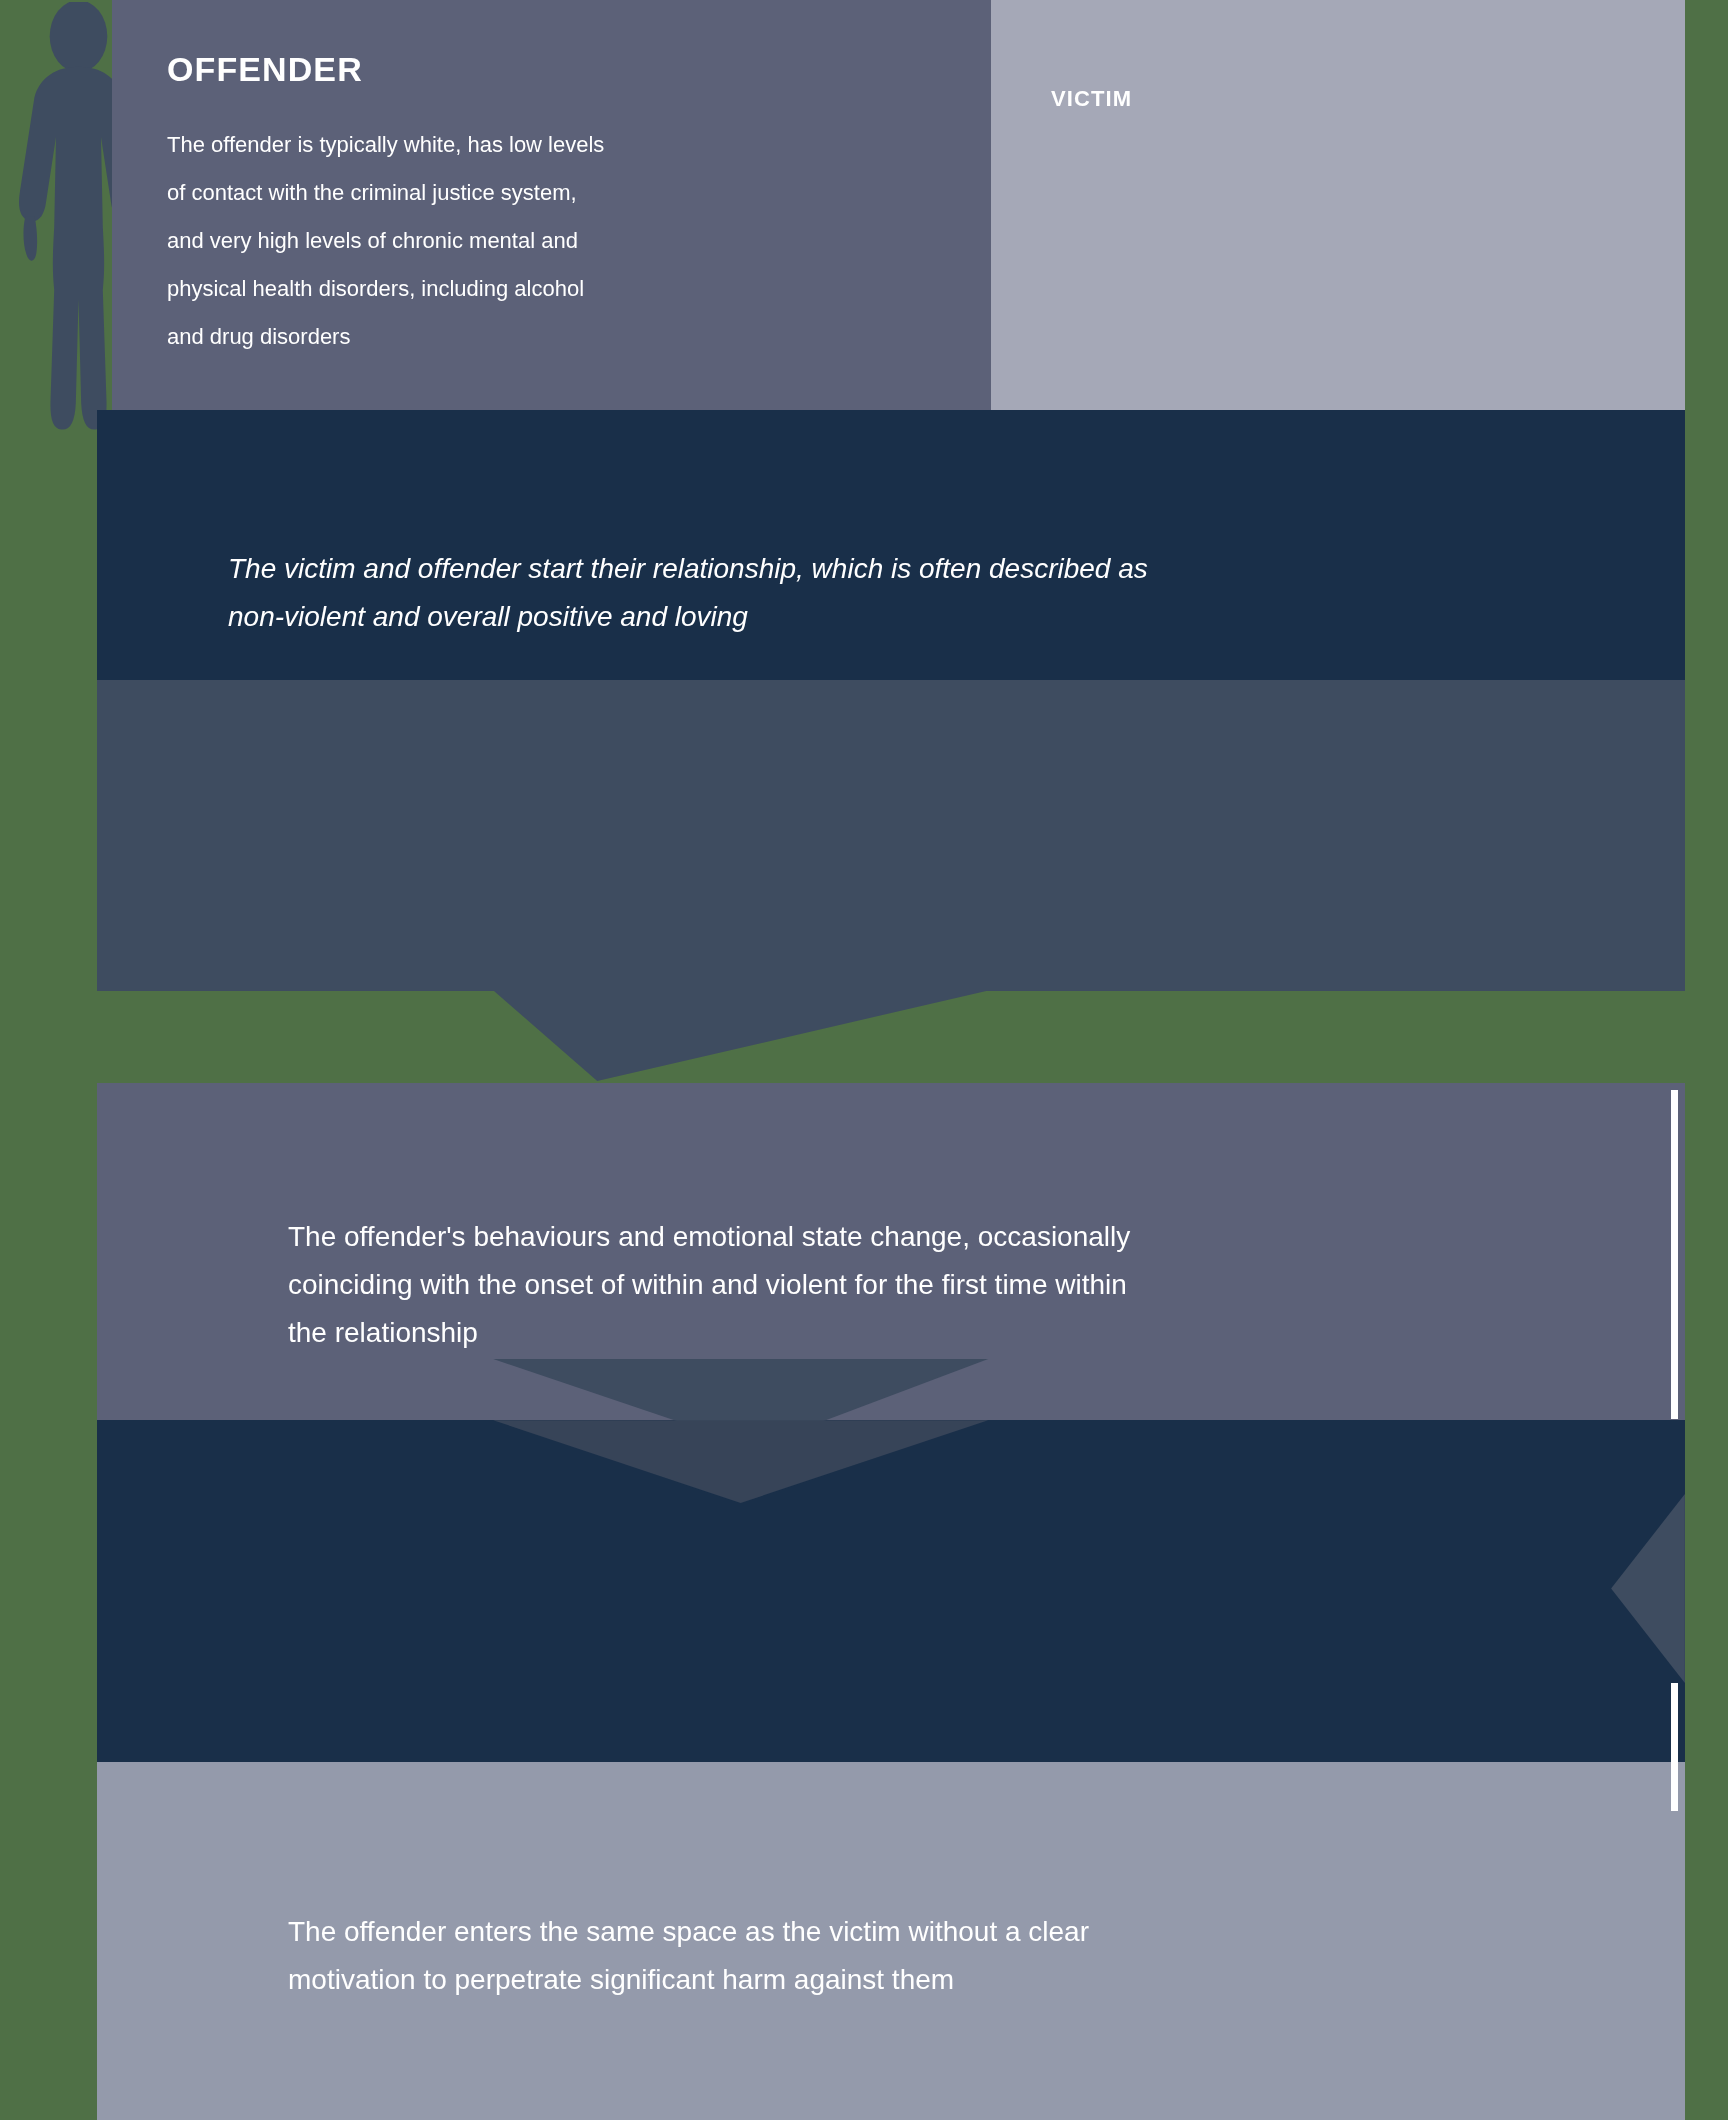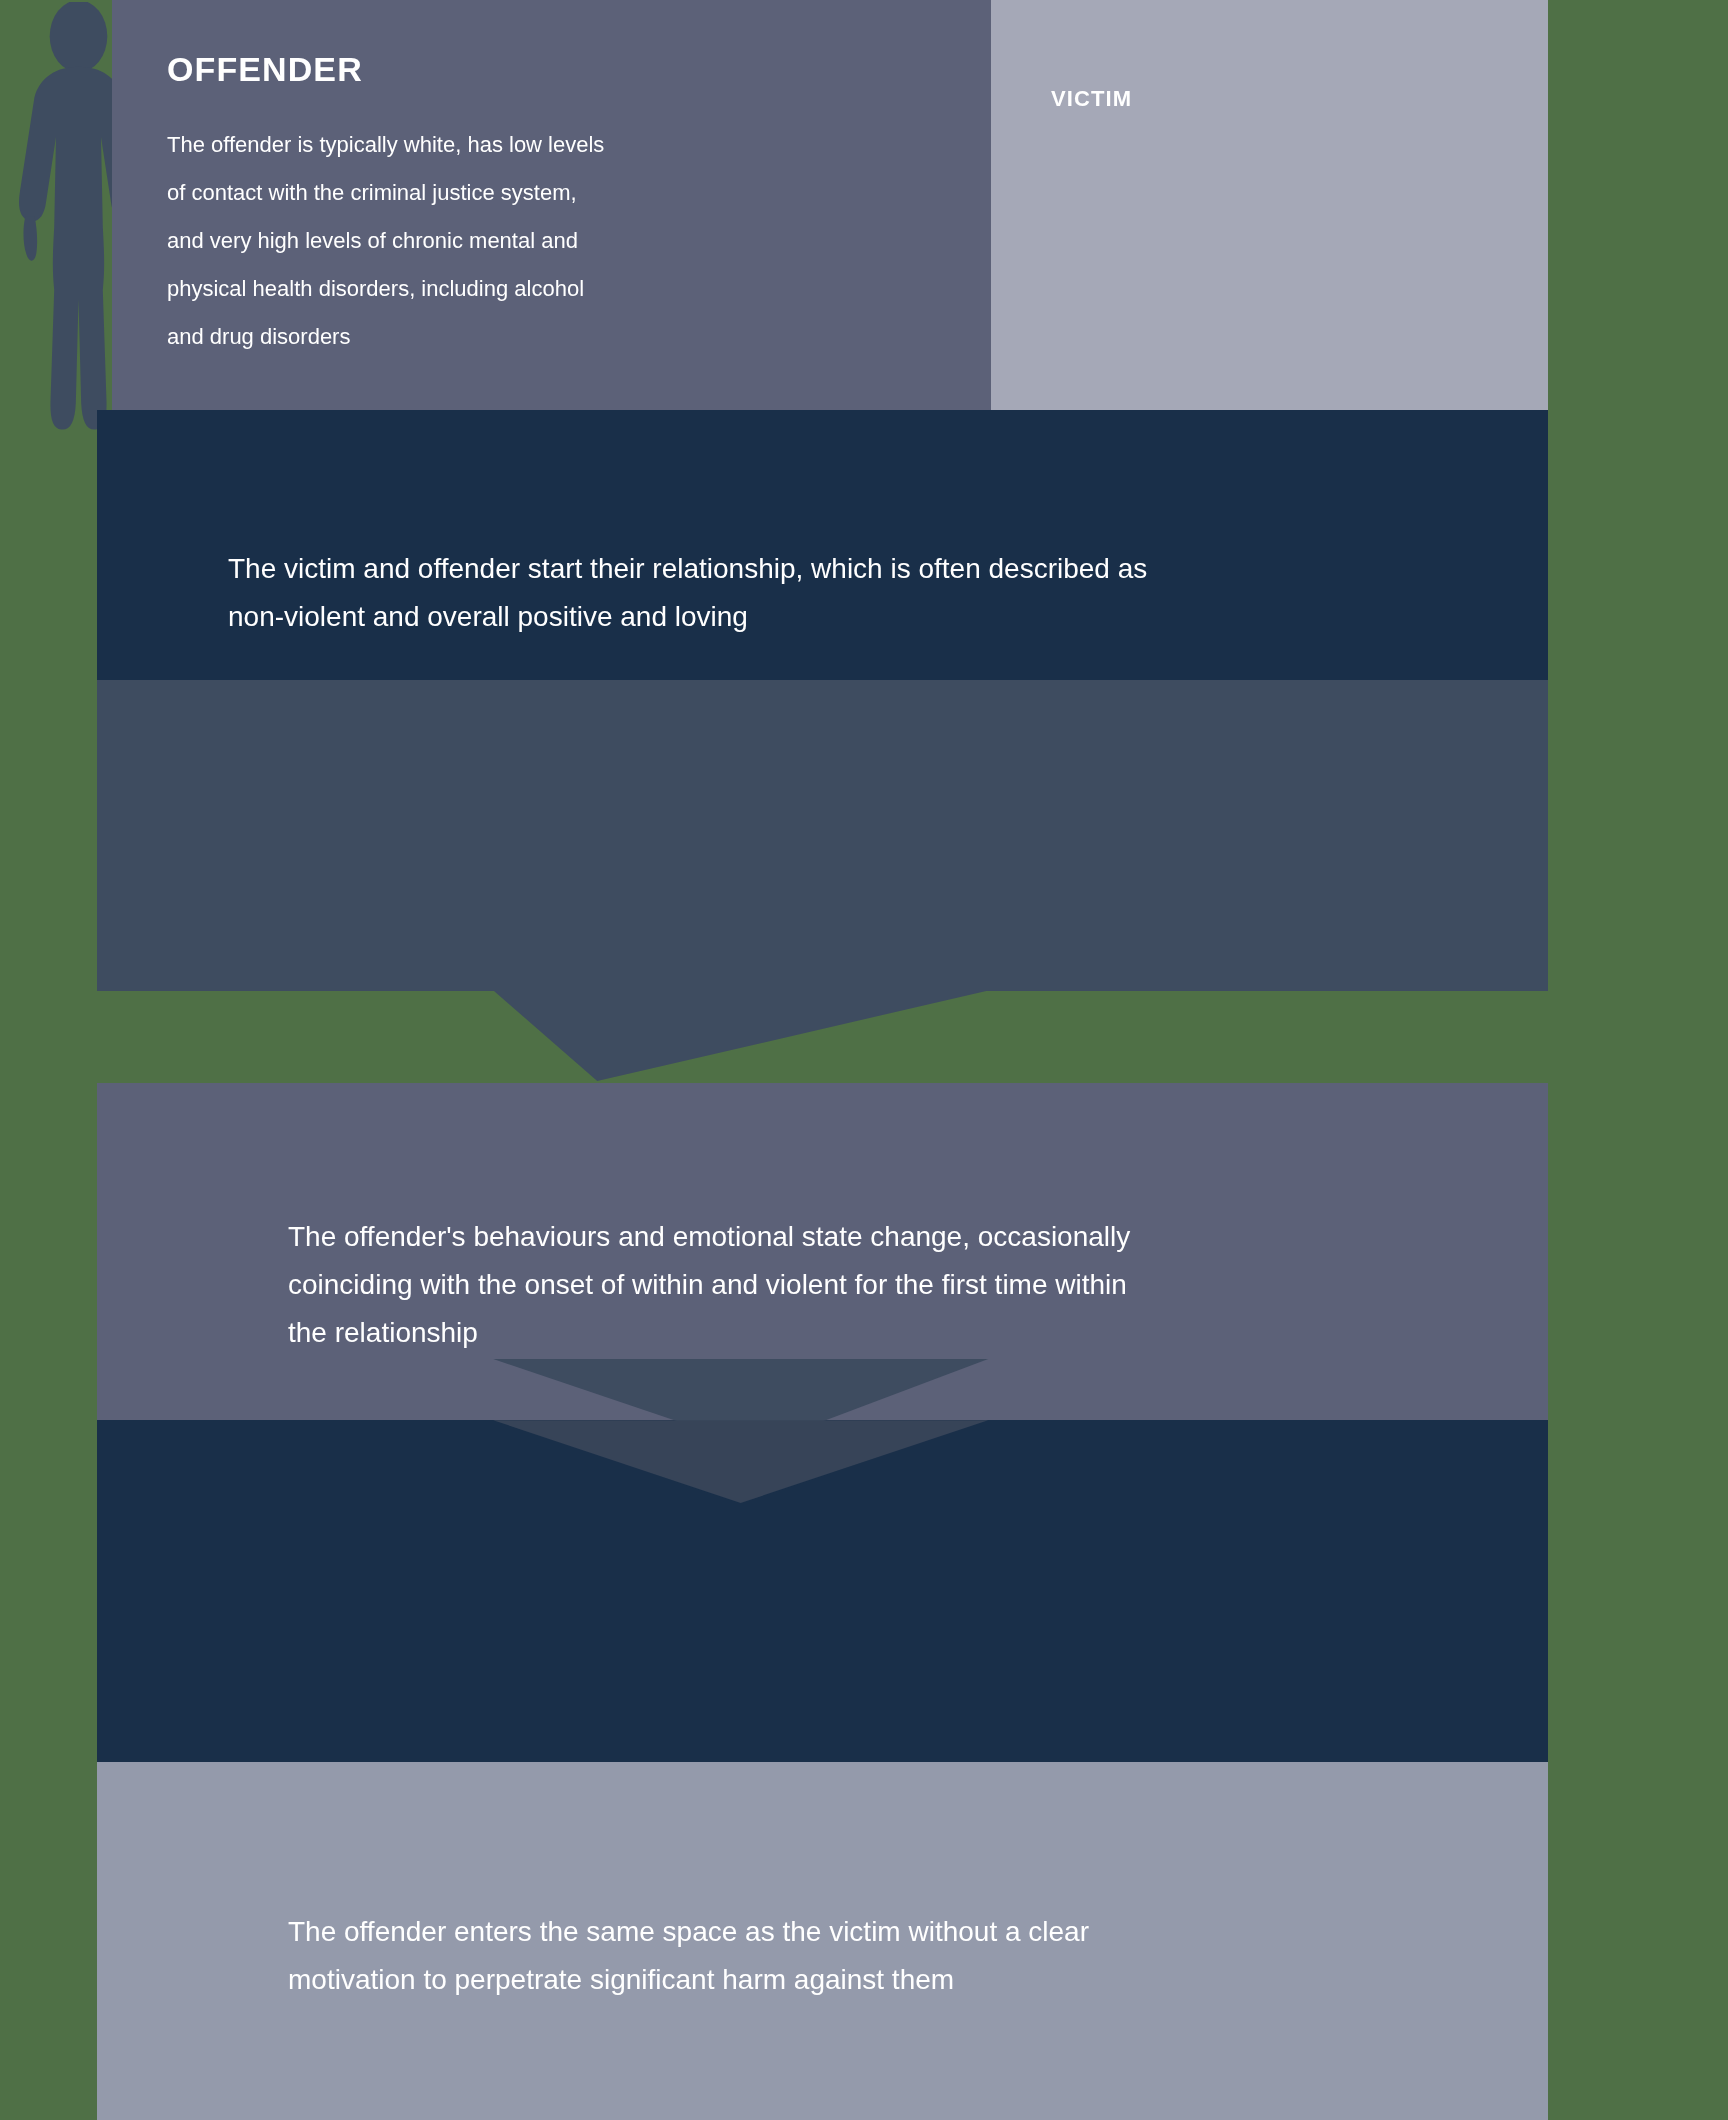--- a/index.html
+++ b/index.html
@@ -9,21 +9,21 @@
   }
   body {
     width: 1728px;
     height: 2121px;
     font-family: "Liberation Sans", sans-serif;
     overflow: hidden;
   }
 
   #stage {
     position: relative;
-    width: 1548px;
+    width: 1728px;
     height: 2121px;
     background: #4f7046;
     overflow: hidden;
   }
 
   
   .silhouette {
     position: absolute;
     z-index: 1;
   }
@@ -106,21 +106,21 @@
   
   #band-1 {
     left: 97px;
     top: 410px;
     width: 1588px;
     height: 351px;
     background: #192f49;
     -webkit-clip-path: polygon(0 0, 100% 0, 100% 270px, 56% 270px, 31.5% 351px, 25% 270px, 0 270px);
     clip-path: polygon(0 0, 100% 0, 100% 270px, 56% 270px, 31.5% 351px, 25% 270px, 0 270px);
   }
-  #band-1-text { left: 228px; top: 545px; width: 1278px; }
+  #band-1-text { left: 228px; top: 545px; width: 1278px; font-style: italic; }
 
   
   #band-2 {
     left: 97px;
     top: 680px;
     width: 1588px;
     height: 401px;
     background: #3e4c60;
     -webkit-clip-path: polygon(0 0, 100% 0, 100% 311px, 56% 311px, 31.5% 401px, 25% 311px, 0 311px);
     clip-path: polygon(0 0, 100% 0, 100% 311px, 56% 311px, 31.5% 401px, 25% 311px, 0 311px);

